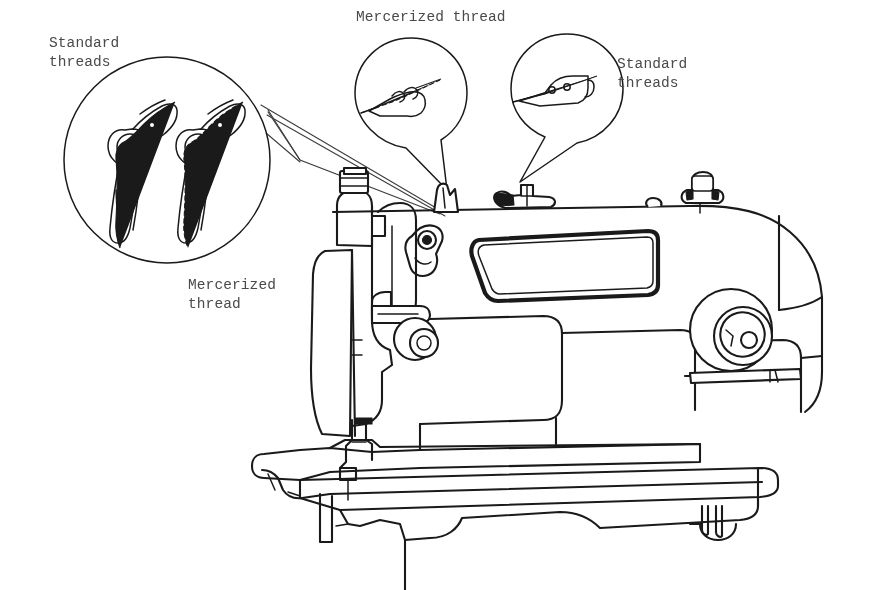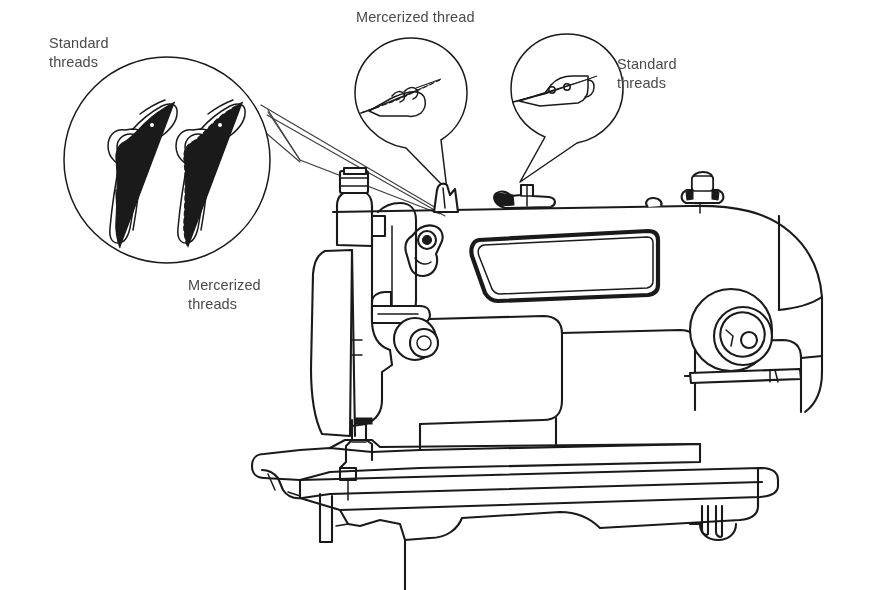--- a/index.html
+++ b/index.html
@@ -21,21 +21,21 @@
   #figure-svg {
     position: absolute;
     left: 0;
     top: 0;
     width: 896px;
     height: 590px;
     display: block;
   }
   .callout-label {
     position: absolute;
-    font-family: Liberation Sans, sans-serif;
+    font-family: Liberation Mono, monospace;
     font-size: 14.5px;
     line-height: 1.28;
     color: #4a4a4a;
     white-space: pre-line;
     letter-spacing: 0.1px;
     user-select: none;
   }
   #label-left-standard  { left: 49px;  top: 34px; }
   #label-left-mercer    { left: 188px; top: 276px; }
   #label-top-mercer     { left: 356px; top: 8px;  white-space: nowrap; }
@@ -482,20 +482,20 @@
         <path class="ln" d="M 556 418 L 556 444"></path>
       </g>
 
     </g>
   </svg>
 
   <div class="callout-label" id="label-left-standard">Standard
 threads</div>
 
   <div class="callout-label" id="label-left-mercer">Mercerized
-threads</div>
+thread</div>
 
   <div class="callout-label" id="label-top-mercer">Mercerized thread</div>
 
   <div class="callout-label" id="label-right-standard">Standard
 threads</div>
 
 </div>
 
 </body></html>

